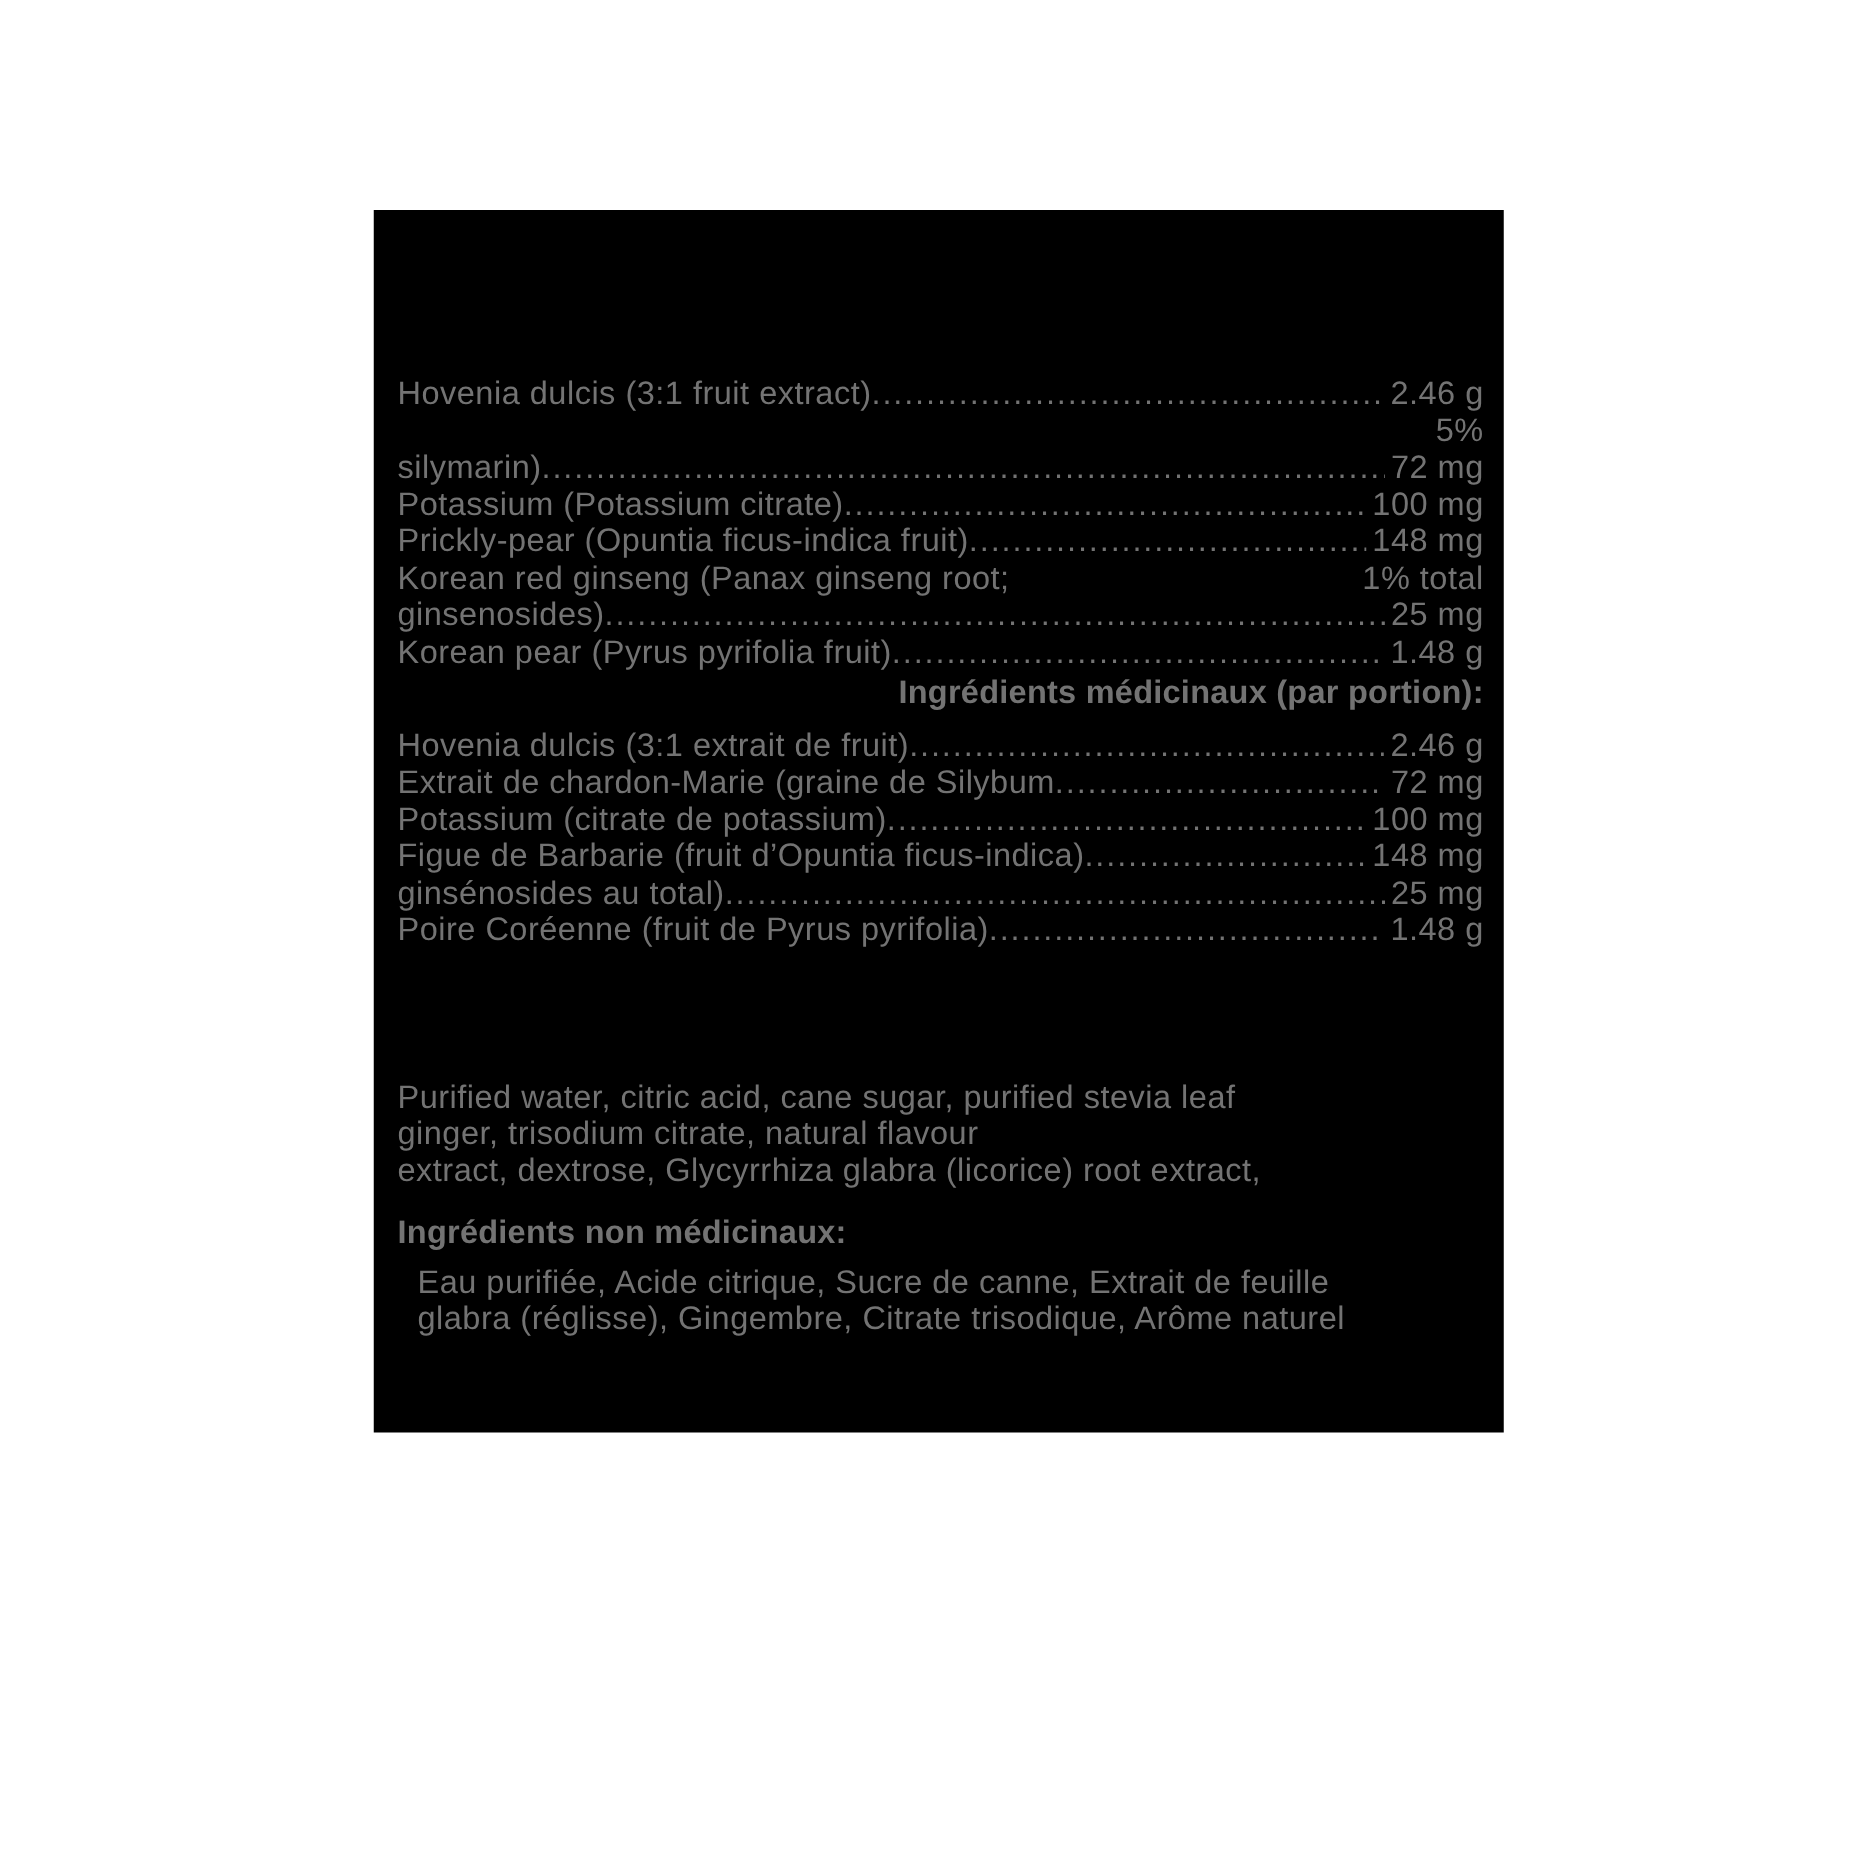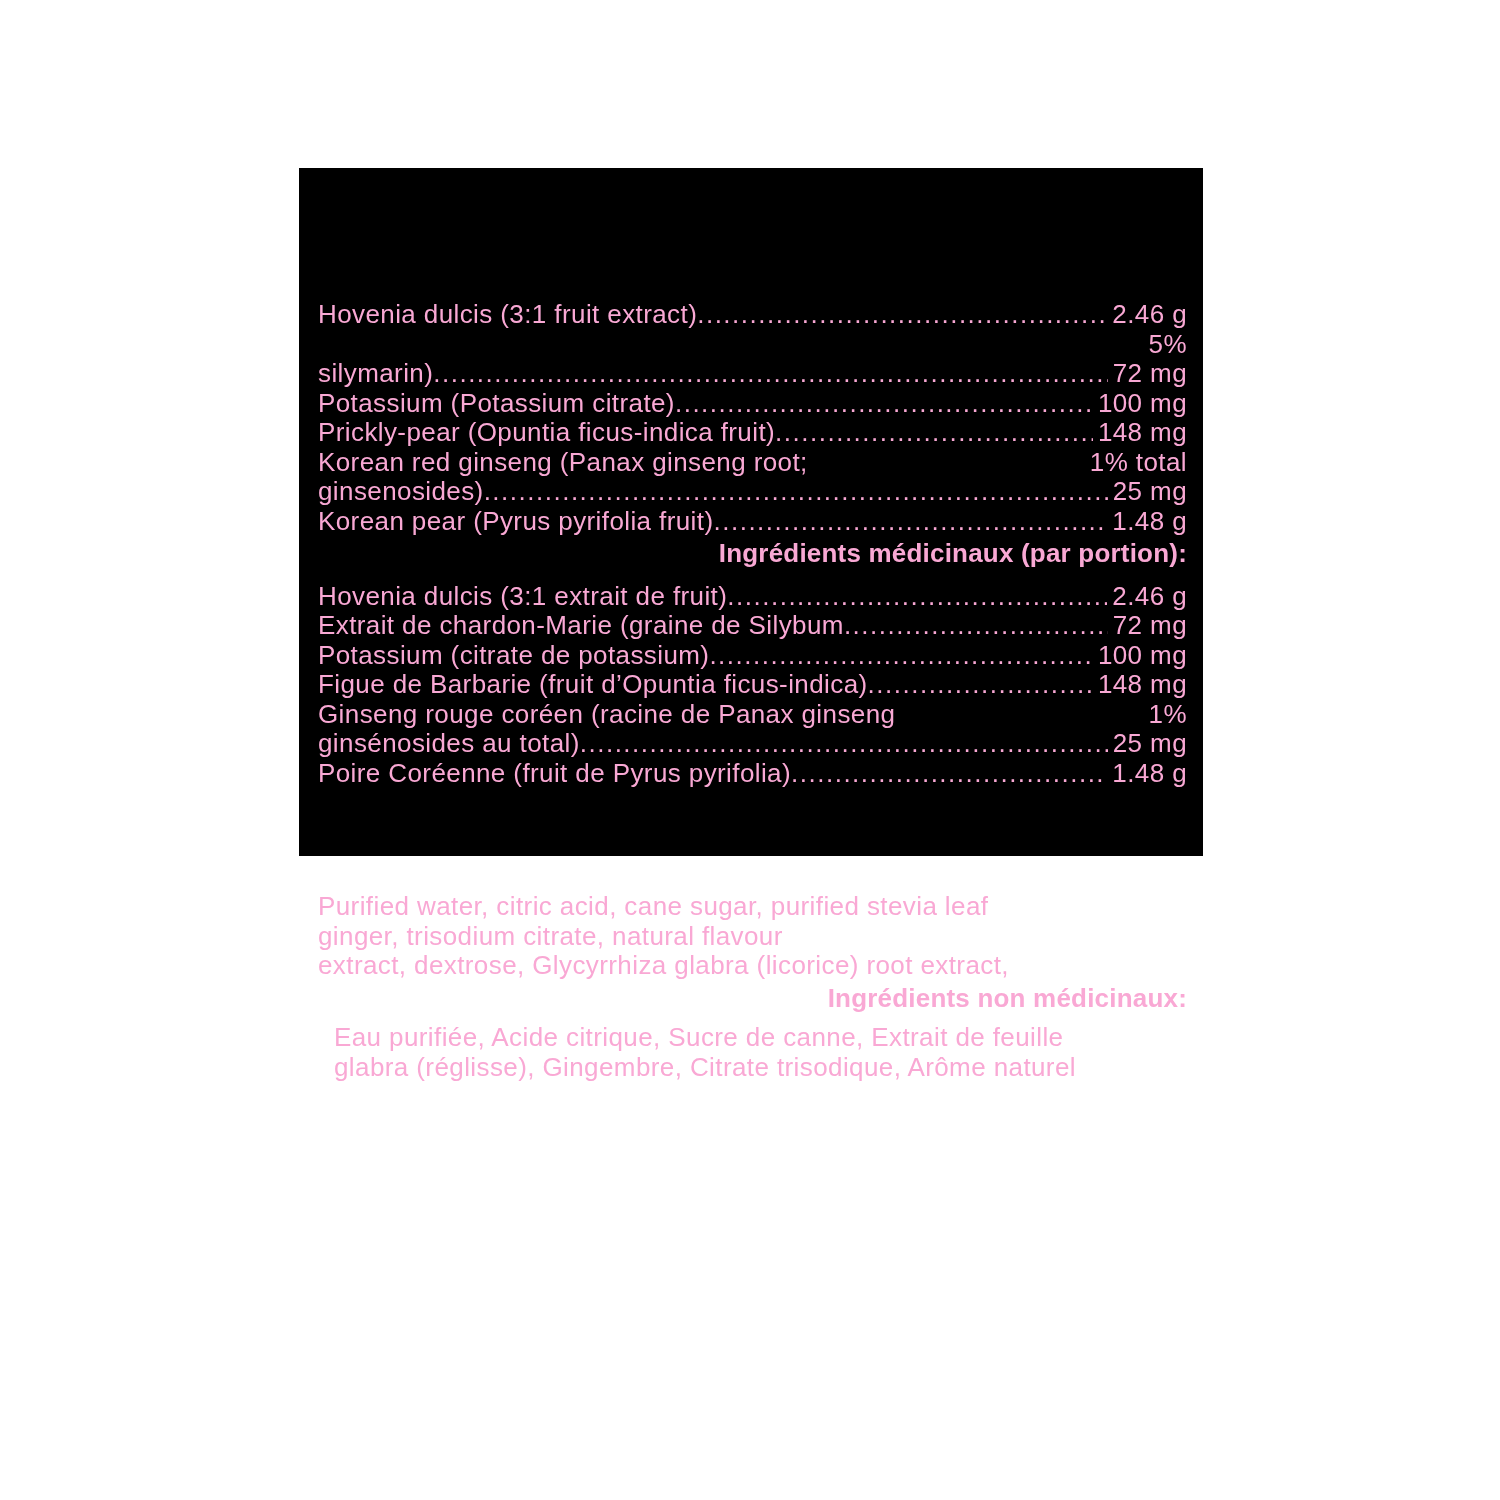--- a/index.html
+++ b/index.html
@@ -13,25 +13,25 @@
     height: 1500px;
     background: #ffffff;
     overflow: hidden;
     font-family: "Liberation Sans", "DejaVu Sans", sans-serif;
   }
   .label-box {
     position: absolute;
     left: 299px;
     top: 168px;
     width: 904px;
-    height: 688px;
+    height: 978px;
     background: #000000;
     box-sizing: border-box;
     padding: 132px 16px 0 19px;
-    color: #f9a8d4;
+    color: #737373;
     font-size: 26px;
     line-height: 29.5px;
     letter-spacing: 0.4px;
   }
   .ing-list { width: 100%; }
   .ing-row {
     display: flex;
     align-items: baseline;
     width: 100%;
   }
@@ -48,21 +48,21 @@
   }
   .leader.no-dots::after { content: ""; }
   .ing-value { white-space: nowrap; flex: 0 0 auto; padding-left: 5px; }
   .section-header {
     font-weight: 700;
     letter-spacing: 0.2px;
   }
   .fr-med-header { margin-top: 3px; text-align: right; }
   .fr-med-list { margin-top: 13px; }
   .en-nonmed-para { margin-top: 104px; }
-  .fr-nonmed-header { margin-top: 3px; text-align: right; }
+  .fr-nonmed-header { margin-top: 20px; }
   .fr-nonmed-para { margin-top: 10px; margin-left: 16px; }
   .para-line { white-space: nowrap; }
 </style>
 </head>
 <body>
 
 <div class="canvas">
   <div class="label-box">
 
     <div class="ing-list en-med-list">
@@ -136,25 +136,20 @@
           <span class="leader"></span>
           <span class="ing-value">100 mg</span>
         </div>
 
         <div class="ing-row">
           <span class="ing-name">Figue de Barbarie (fruit d’Opuntia ficus-indica)</span>
           <span class="leader"></span>
           <span class="ing-value">148 mg</span>
         </div>
 
-        <div class="ing-row">
-          <span class="ing-name">Ginseng rouge coréen (racine de Panax ginseng</span>
-          <span class="leader no-dots"></span>
-          <span class="ing-value">1%</span>
-        </div>
 
         <div class="ing-row">
           <span class="ing-name">ginsénosides au total)</span>
           <span class="leader"></span>
           <span class="ing-value">25 mg</span>
         </div>
 
         <div class="ing-row">
           <span class="ing-name">Poire Coréenne (fruit de Pyrus pyrifolia)</span>
           <span class="leader"></span>

